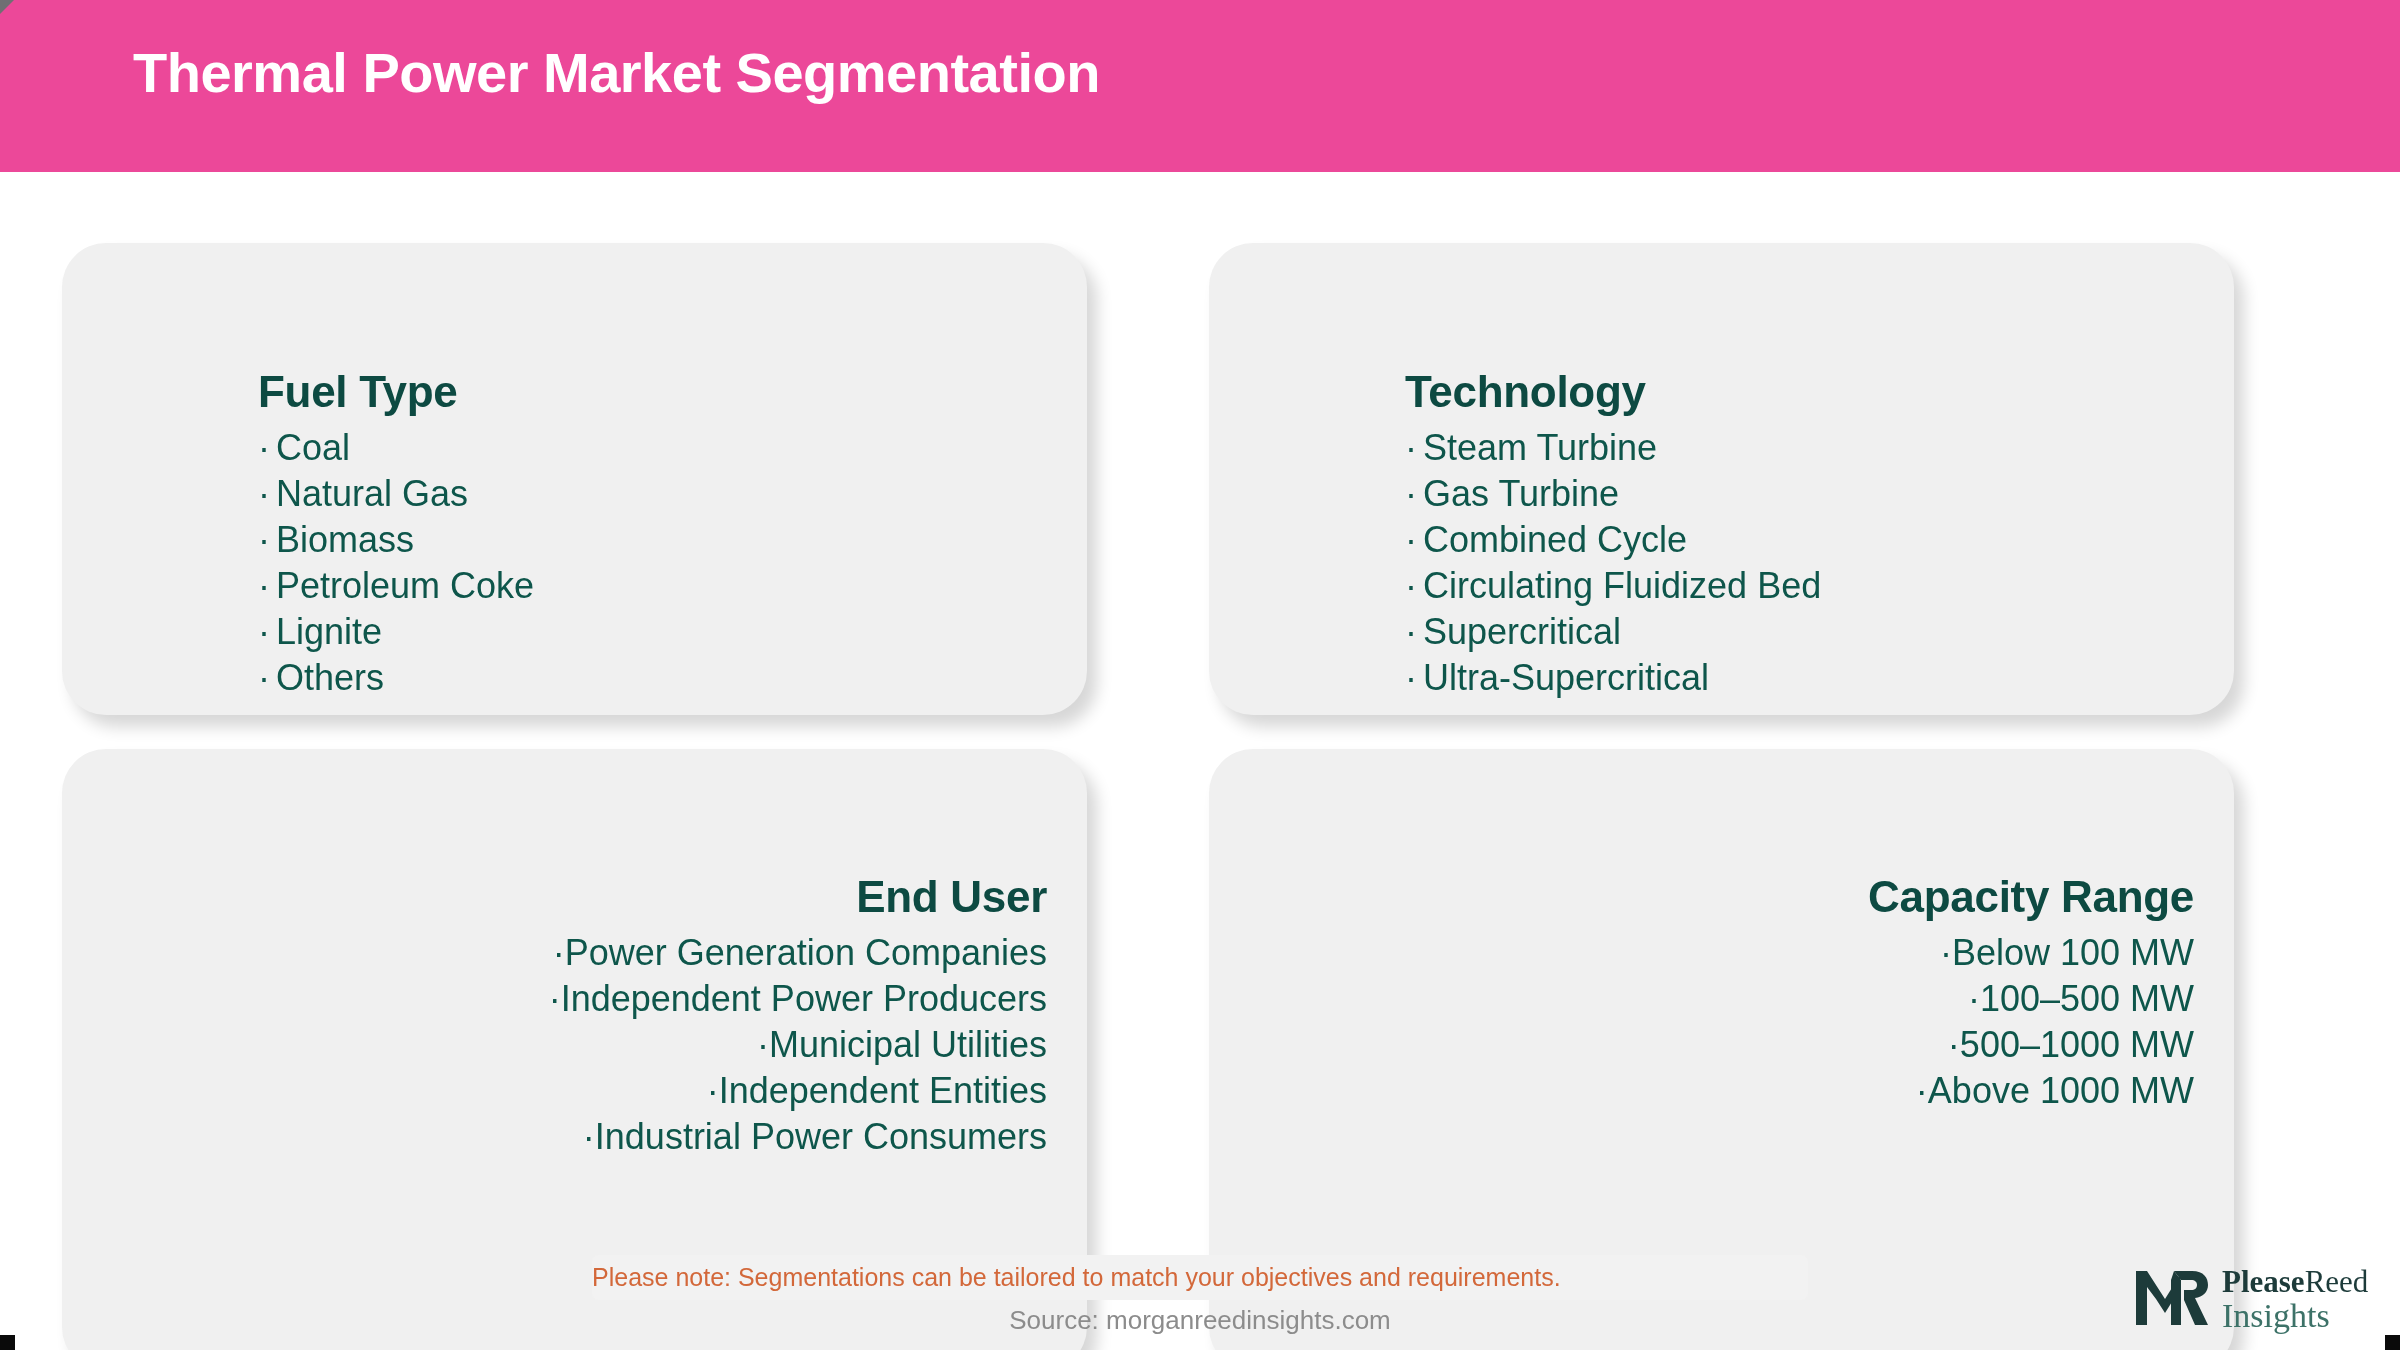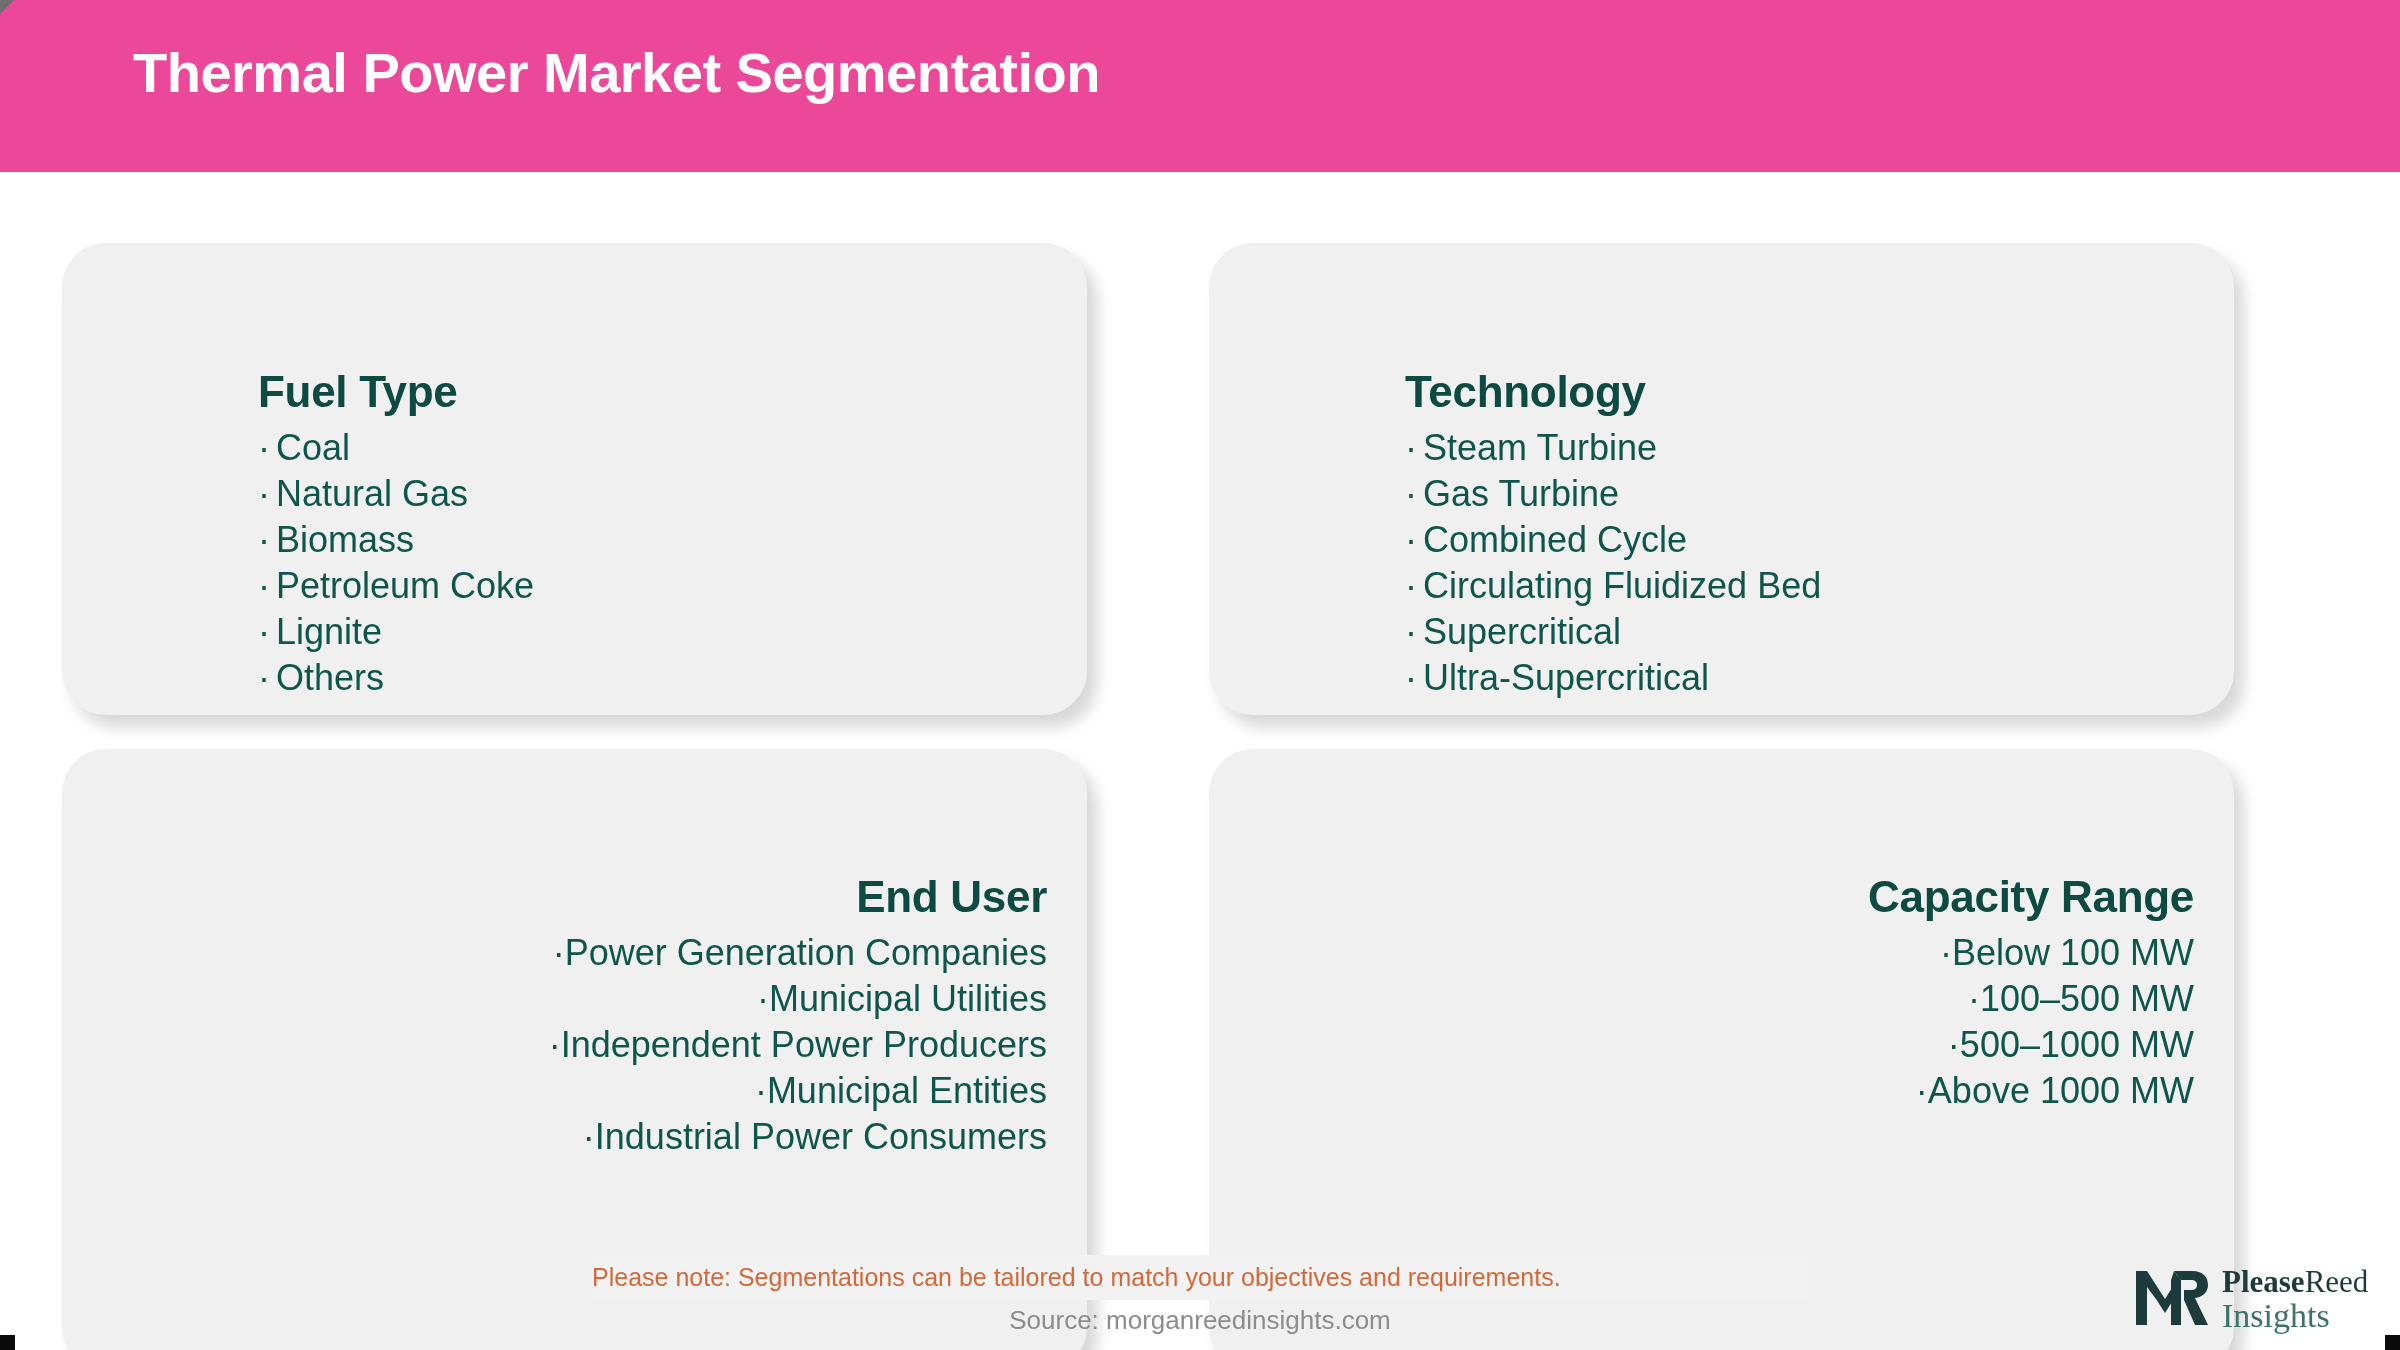--- a/index.html
+++ b/index.html
@@ -217,23 +217,23 @@
         <li><span class="bullet">·</span><span>Others</span></li>
       </ul>
     </div>
   </div>
 
   <div class="card card-2">
     <div class="card-inner">
       <div class="card-title">End User</div>
       <ul class="card-list">
         <li><span class="bullet">·</span><span>Power Generation Companies</span></li>
+        <li><span class="bullet">·</span><span>Independent Power Producers</span></li>
         <li><span class="bullet">·</span><span>Municipal Utilities</span></li>
-        <li><span class="bullet">·</span><span>Independent Power Producers</span></li>
-        <li><span class="bullet">·</span><span>Municipal Entities</span></li>
+        <li><span class="bullet">·</span><span>Independent Entities</span></li>
         <li><span class="bullet">·</span><span>Industrial Power Consumers</span></li>
       </ul>
     </div>
   </div>
 
   <div class="card card-3">
     <div class="card-inner">
       <div class="card-title">Capacity Range</div>
       <ul class="card-list">
         <li><span class="bullet">·</span><span>Below 100 MW</span></li>

